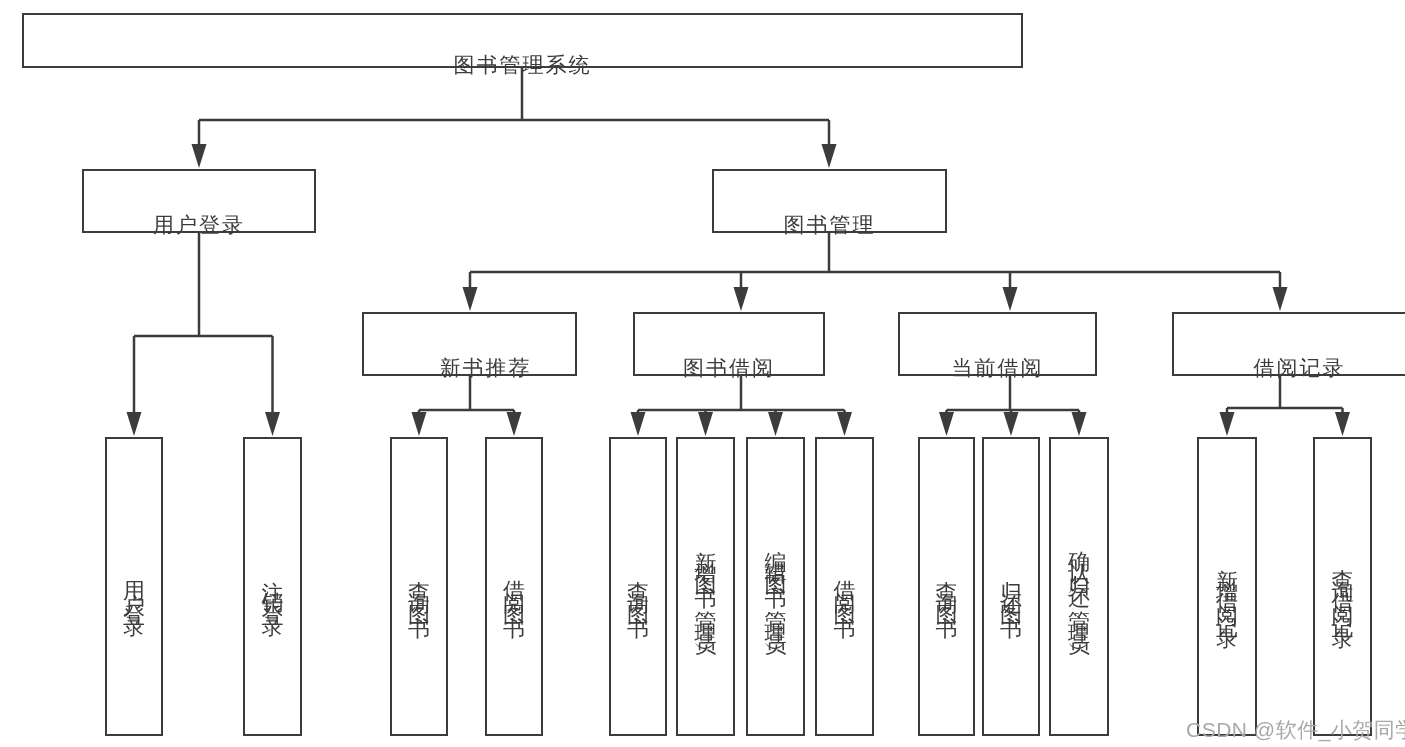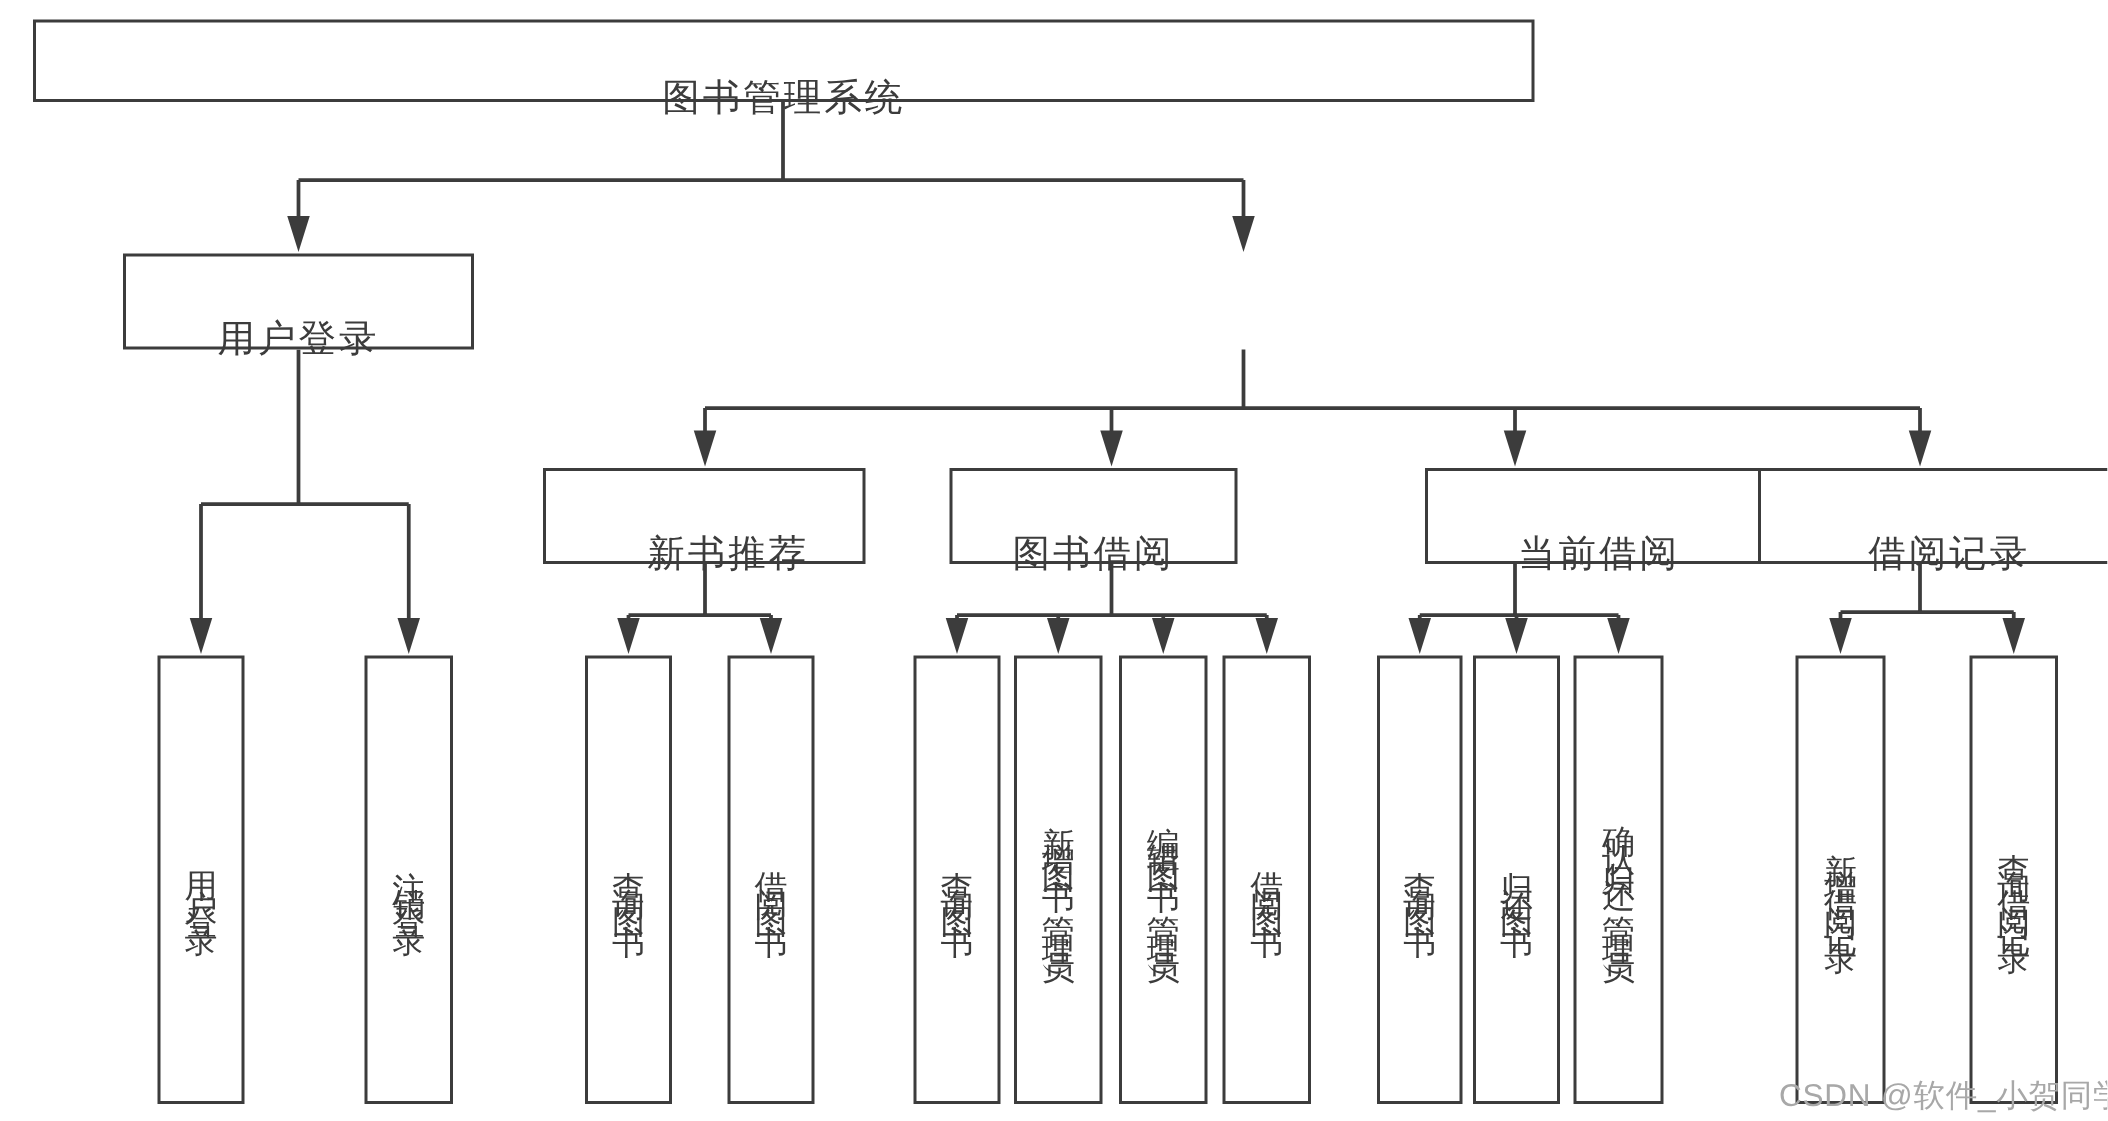--- a/index.html
+++ b/index.html
@@ -20,21 +20,21 @@
     position: absolute;
     box-sizing: border-box;
     border: 2.5px solid #3c3c3c;
     background: #ffffff;
     display: flex;
     align-items: center;
     justify-content: center;
     color: #3c3c3c;
   }
   .box.h span {
-    font-size: 25px;
+    font-size: 21px;
     letter-spacing: 2px;
     white-space: nowrap;
     color: #3c3c3c;
     margin-top: 48px;
   }
   .box.v span {
     writing-mode: vertical-rl;
     text-orientation: mixed;
     font-size: 22px;
     letter-spacing: 12px;
@@ -100,28 +100,31 @@
     </g>
   </svg>
 
   <div class="box h" style="left:22px; top:13px; width:1001px; height:55px;">
     <span>图书管理系统</span>
   </div>
 
   <div class="box h" style="left:82px; top:169px; width:234px; height:64px;">
     <span>用户登录</span>
   </div>
+  <div class="box h" style="left:712px; top:169px; width:235px; height:64px;">
+    <span>图书管理</span>
+  </div>
 
   <div class="box h" style="left:362px; top:312px; width:215px; height:64px;padding-left:32px;">
     <span>新书推荐</span>
   </div>
   <div class="box h" style="left:633px; top:312px; width:192px; height:64px;">
     <span>图书借阅</span>
   </div>
-  <div class="box h" style="left:950px; top:312px; width:232px; height:64px;">
+  <div class="box h" style="left:898px; top:312px; width:199px; height:64px;">
     <span>当前借阅</span>
   </div>
   <div class="box h" style="left:1172px; top:312px; width:255px; height:64px;">
     <span>借阅记录</span>
   </div>
 
   <div class="box v" style="left:105px; top:437px; width:58px; height:299px;">
     <span>用户登录</span>
   </div>
   <div class="box v" style="left:243px; top:437px; width:59px; height:299px;">

